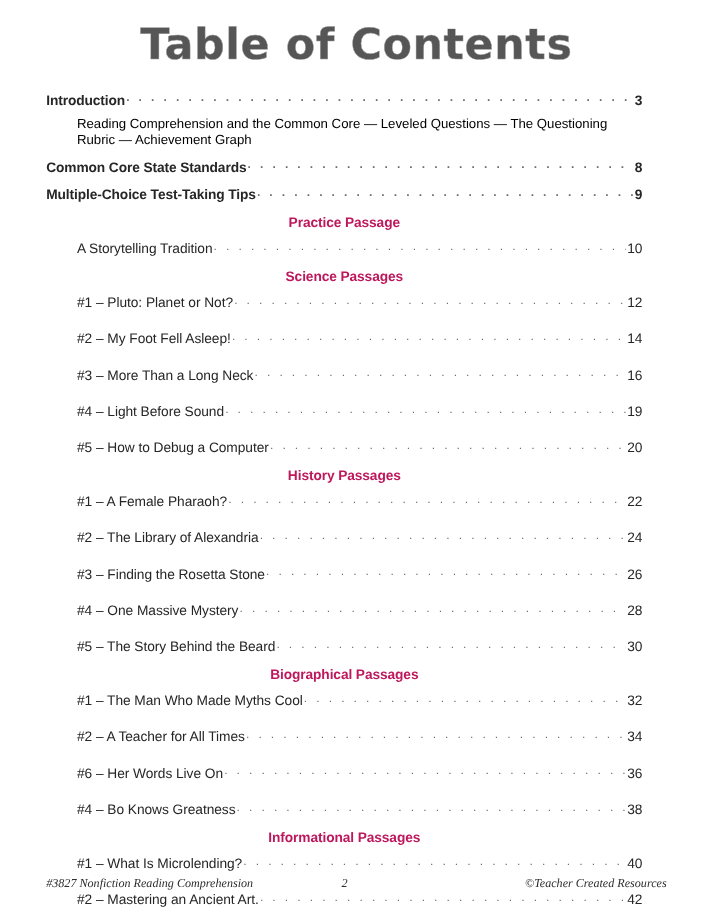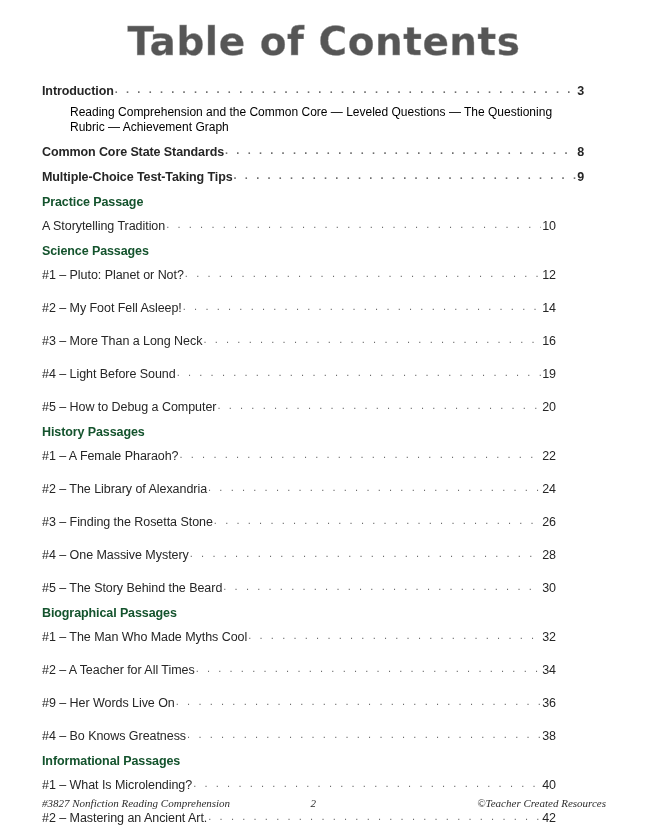--- a/index.html
+++ b/index.html
@@ -75,26 +75,28 @@
     font-stretch: condensed;
     letter-spacing: -0.1px;
   }
   .level1 .pagenum { font-weight: 700; }
 
   
   .heading {
     font-weight: 700;
     font-size: 12.5px;
     font-stretch: condensed;
-    color: #14532d;
+    color: #be185d;
     letter-spacing: -0.1px;
+    text-align: center;
   }
 
   
   .level2 {
+    margin-left: 28px;
     width: calc(100% - 28px);
     font-weight: 400;
     font-size: 12.5px;
     font-stretch: condensed;
     letter-spacing: -0.05px;
   }
 
   
   .desc {
     margin-left: 28px;
@@ -237,21 +239,21 @@
         <span class="pagenum">32</span>
       </div>
       <div class="sp-row"></div>
       <div class="row level2">
         <span class="label">#2 – A Teacher for All Times</span>
         <span class="leader">. . . . . . . . . . . . . . . . . . . . . . . . . . . . . . . . . . . . . . . . . . . . . . . . . . . . . . . . . . . . . . . . . . . . . . . . . . . . . . . . . . . . . . . . . . . . . . . . . . . . . . . . . . . . . . . . . . . . . . . . . . . . . . . . . . . . . . . . . . . </span>
         <span class="pagenum">34</span>
       </div>
       <div class="sp-row"></div>
       <div class="row level2">
-        <span class="label">#9 – Her Words Live On</span>
+        <span class="label">#6 – Her Words Live On</span>
         <span class="leader">. . . . . . . . . . . . . . . . . . . . . . . . . . . . . . . . . . . . . . . . . . . . . . . . . . . . . . . . . . . . . . . . . . . . . . . . . . . . . . . . . . . . . . . . . . . . . . . . . . . . . . . . . . . . . . . . . . . . . . . . . . . . . . . . . . . . . . . . . . . </span>
         <span class="pagenum">36</span>
       </div>
       <div class="sp-row"></div>
       <div class="row level2">
         <span class="label">#4 – Bo Knows Greatness</span>
         <span class="leader">. . . . . . . . . . . . . . . . . . . . . . . . . . . . . . . . . . . . . . . . . . . . . . . . . . . . . . . . . . . . . . . . . . . . . . . . . . . . . . . . . . . . . . . . . . . . . . . . . . . . . . . . . . . . . . . . . . . . . . . . . . . . . . . . . . . . . . . . . . . </span>
         <span class="pagenum">38</span>
       </div>
       <div class="sp-gap"></div>

